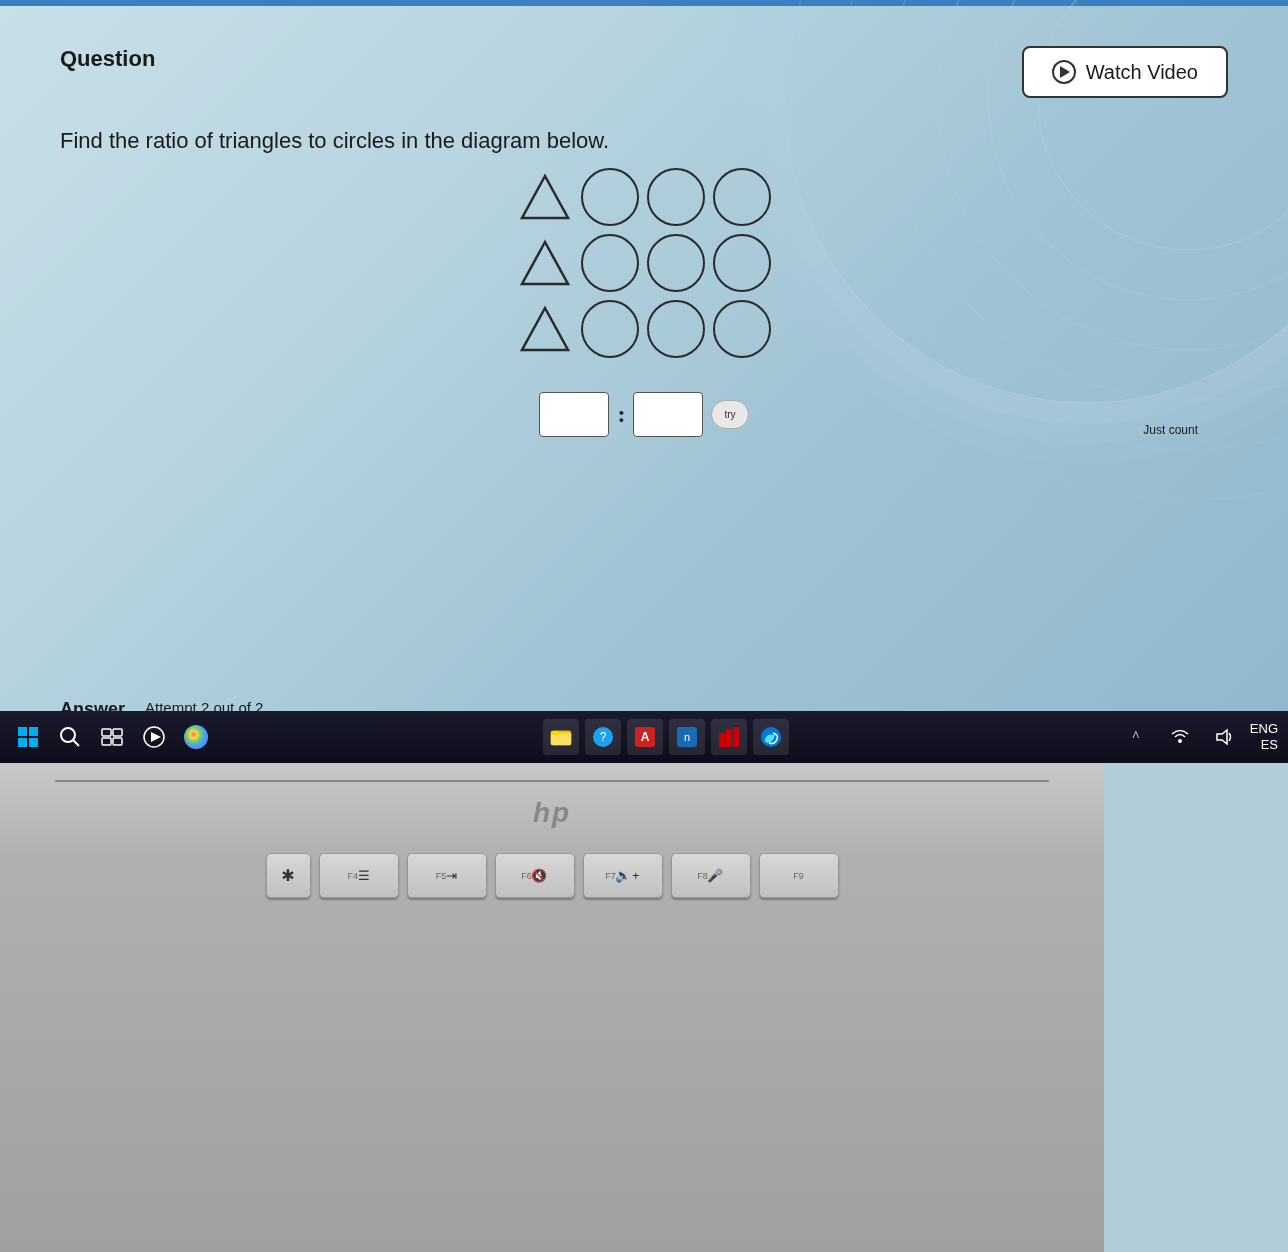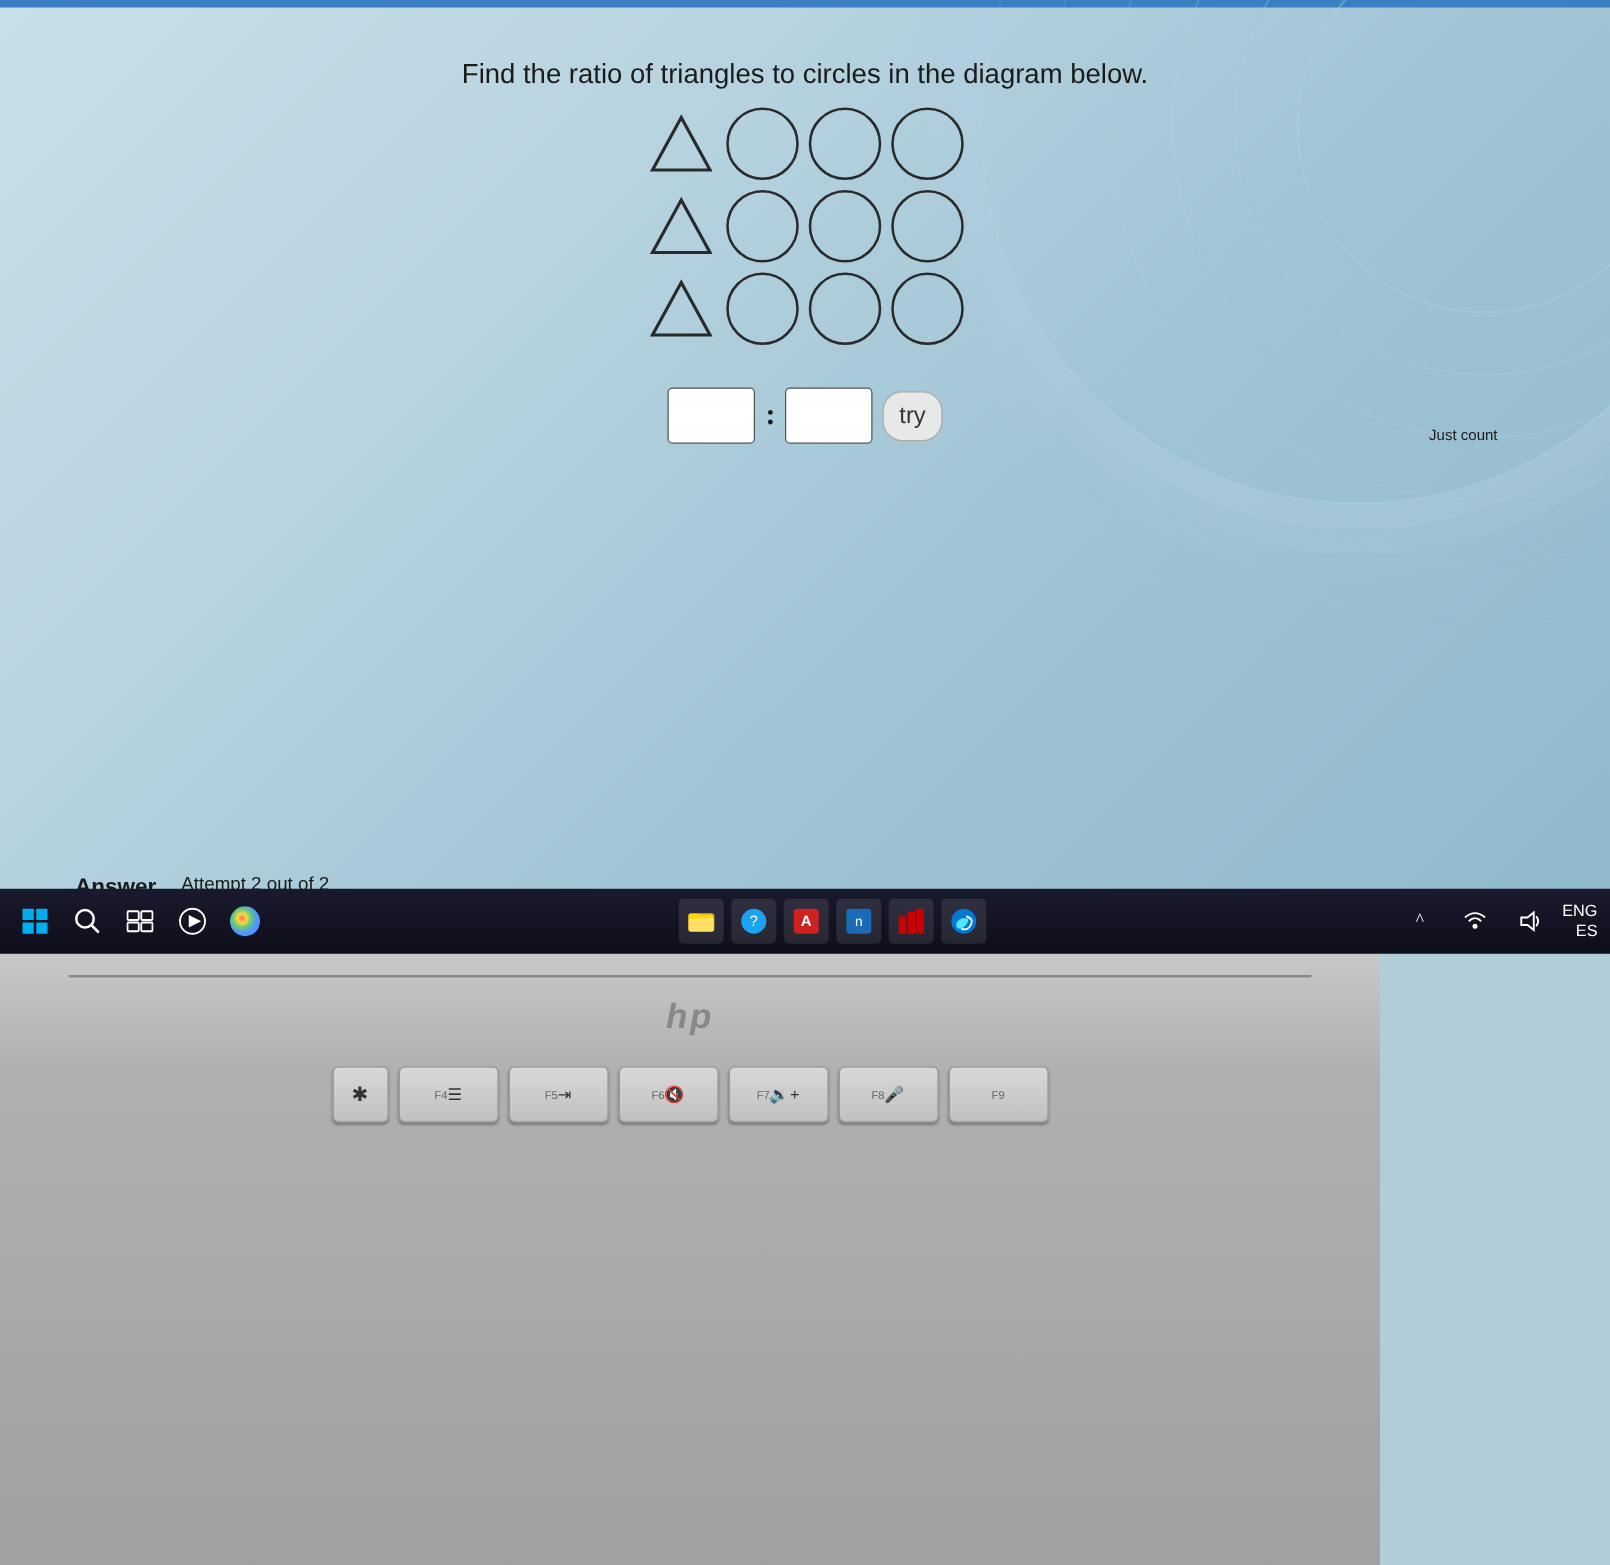--- a/index.html
+++ b/index.html
@@ -102,21 +102,20 @@
       border-top: 6px solid transparent;
       border-bottom: 6px solid transparent;
       border-left: 10px solid #333;
       margin-left: 2px;
     }
 
     .question-text {
       font-size: 22px;
       color: #1a1a1a;
       font-family: Arial, sans-serif;
-      text-align: center;
     }
 
     .diagram-area {
       display: flex;
       flex-direction: column;
       align-items: center;
       margin: 10px 0 30px 0;
     }
 
     .diagram-row {
@@ -173,21 +172,21 @@
       font-size: 24px;
       color: #1a1a1a;
       font-weight: bold;
     }
 
     .try-btn {
       background: #e8e8e8;
       border: 1px solid #aaa;
       border-radius: 16px;
       padding: 8px 12px;
-      font-size: 19px;
+      font-size: 10px;
       font-family: Arial, sans-serif;
       cursor: pointer;
       color: #333;
     }
 
     .just-count-hint {
       position: absolute;
       right: 30px;
       font-size: 12px;
       color: #1a1a1a;
@@ -349,20 +348,29 @@
     <circle cx="400" cy="100" r="200" stroke="rgba(180,210,225,0.3)" stroke-width="1.5" fill="none"></circle>
     <circle cx="400" cy="100" r="250" stroke="rgba(180,210,225,0.25)" stroke-width="1.5" fill="none"></circle>
     <circle cx="400" cy="100" r="300" stroke="rgba(180,210,225,0.2)" stroke-width="1.5" fill="none"></circle>
     <circle cx="400" cy="100" r="350" stroke="rgba(180,210,225,0.15)" stroke-width="1.5" fill="none"></circle>
     <circle cx="400" cy="100" r="400" stroke="rgba(180,210,225,0.12)" stroke-width="1.5" fill="none"></circle>
     <circle cx="400" cy="100" r="450" stroke="rgba(180,210,225,0.1)" stroke-width="1.5" fill="none"></circle>
   </svg>
 
   <div class="content-area">
 
+    <div class="header-row">
+      <span class="question-label">Question</span>
+      <button class="watch-video-btn">
+        <span class="play-icon">
+          <span class="play-triangle"></span>
+        </span>
+        <span>Watch Video</span>
+      </button>
+    </div>
 
     <p class="question-text">Find the ratio of triangles to circles in the diagram below.</p>
 
     <div class="diagram-area">
 
       <div class="diagram-row">
         <div class="shape-triangle">
           <svg width="50" height="50" viewBox="0 0 50 50" fill="none" xmlns="http://www.w3.org/2000/svg">
             <polygon points="25,4 48,46 2,46" stroke="#2a2a2a" stroke-width="2.5" fill="none"></polygon>
           </svg>

